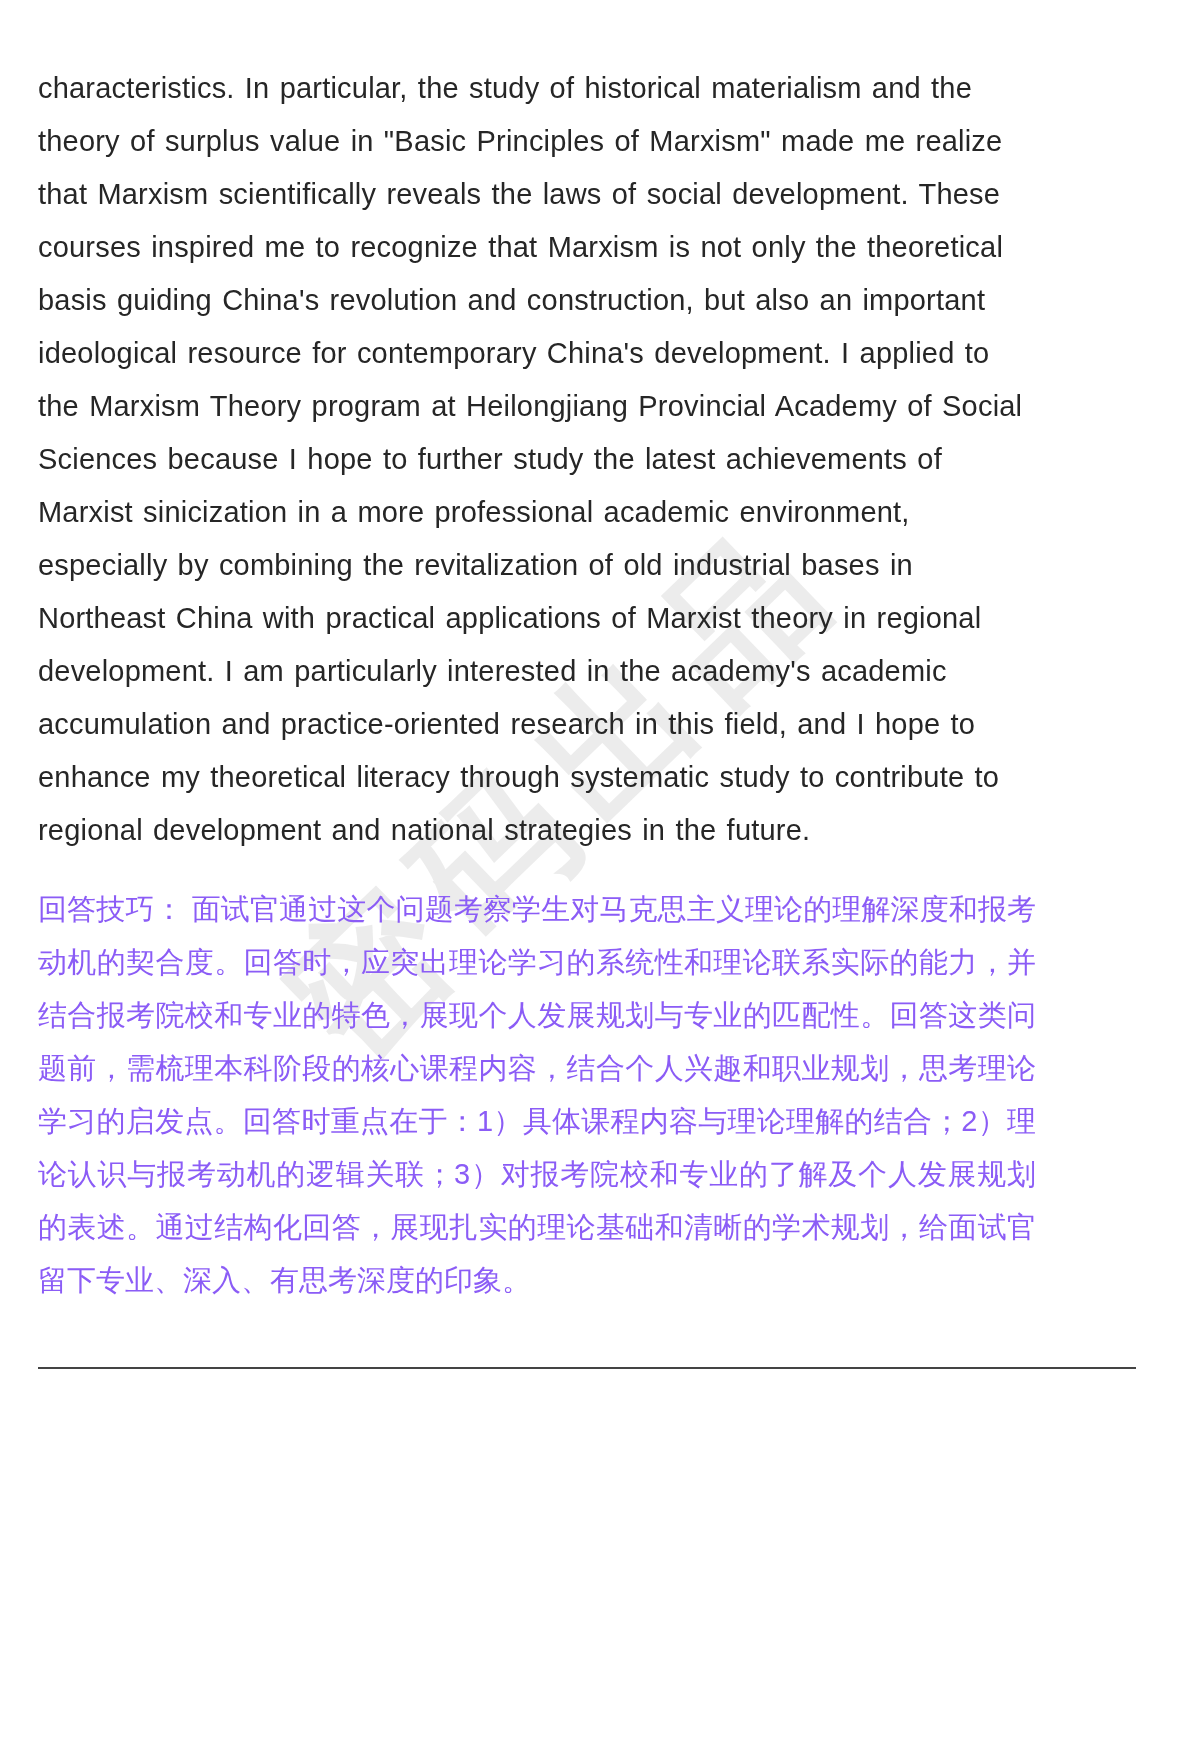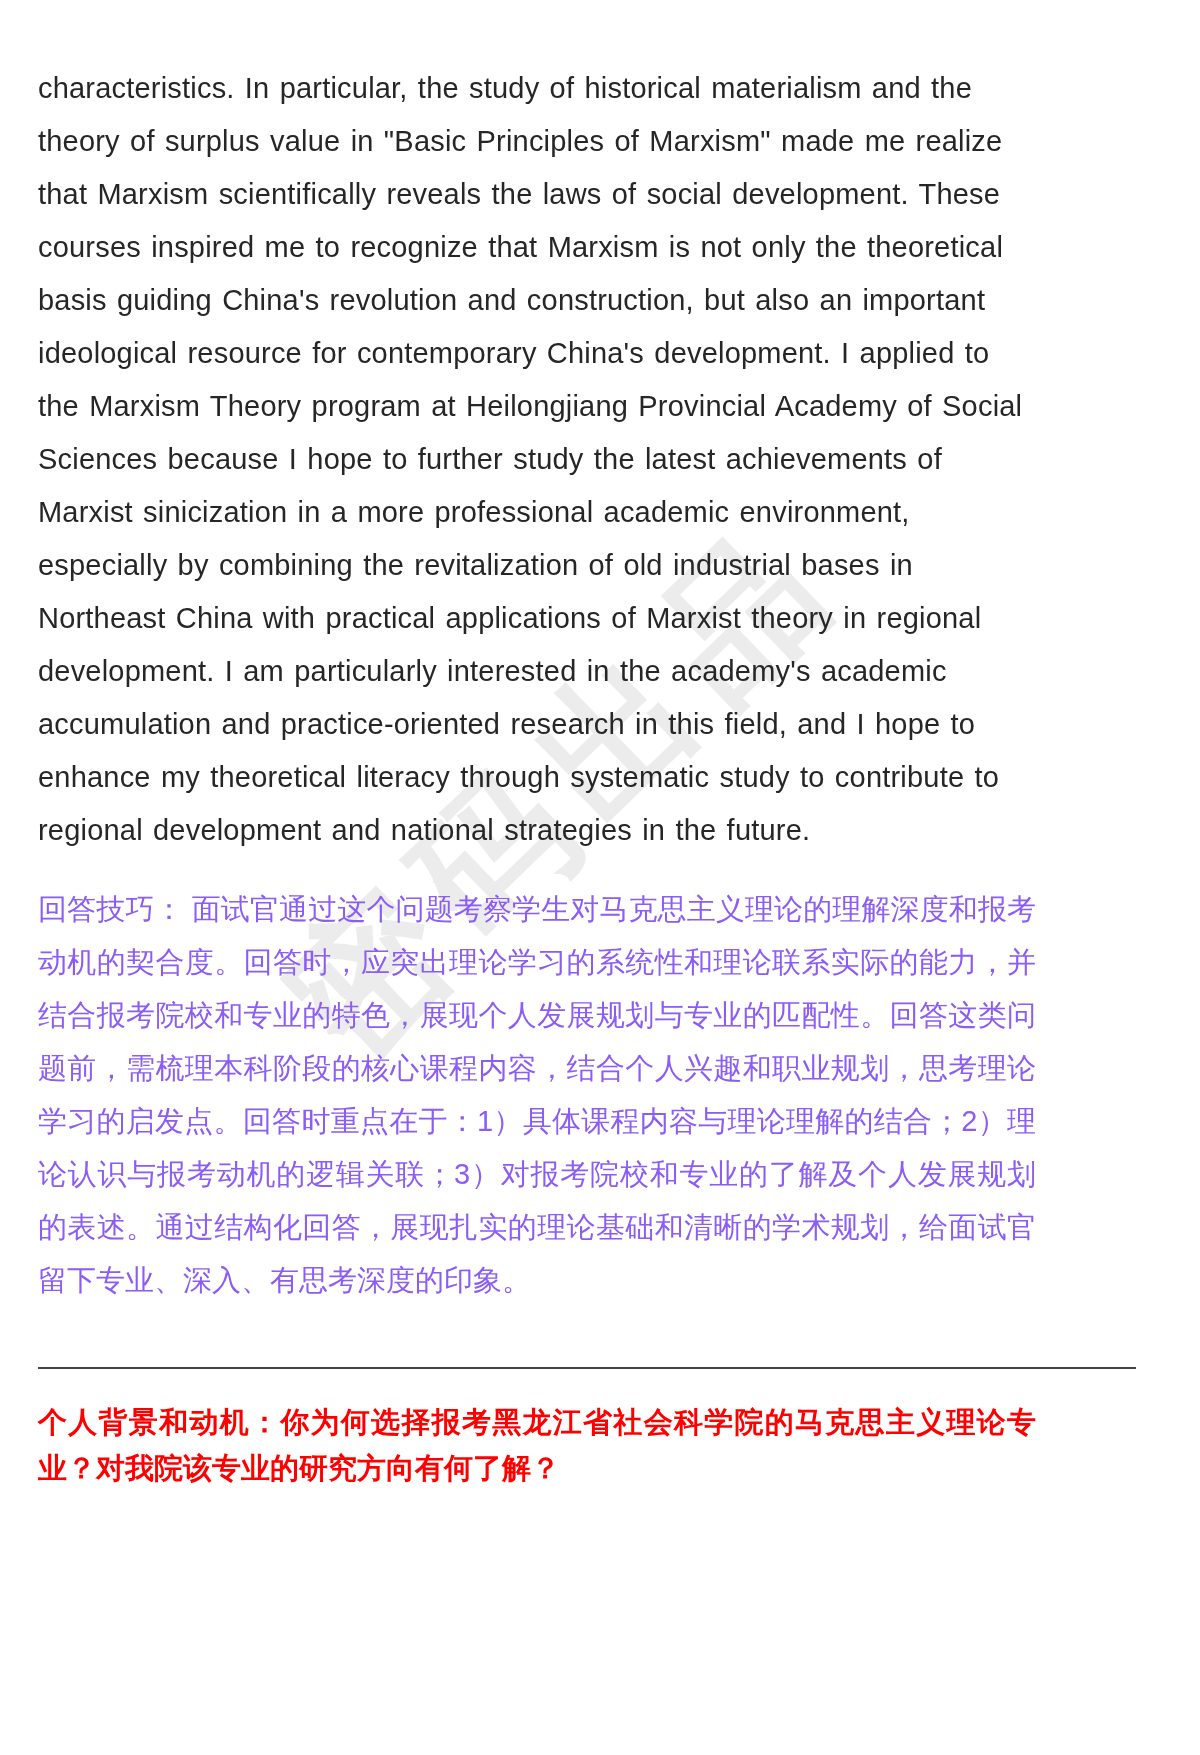--- a/index.html
+++ b/index.html
@@ -77,17 +77,16 @@
   <div class="watermark">密码出品</div>
 
   <div class="content">
 
     <p class="para english" style="color: rgb(38, 38, 38);">characteristics. In particular, the study of historical materialism and the theory of surplus value in "Basic Principles of Marxism" made me realize that Marxism scientifically reveals the laws of social development. These courses inspired me to recognize that Marxism is not only the theoretical basis guiding China's revolution and construction, but also an important ideological resource for contemporary China's development. I applied to the Marxism Theory program at Heilongjiang Provincial Academy of Social Sciences because I hope to further study the latest achievements of Marxist sinicization in a more professional academic environment, especially by combining the revitalization of old industrial bases in Northeast China with practical applications of Marxist theory in regional development. I am particularly interested in the academy's academic accumulation and practice-oriented research in this field, and I hope to enhance my theoretical literacy through systematic study to contribute to regional development and national strategies in the future.</p>
 
     <p class="para chinese" style="color: #8b5cf6;">回答技巧： 面试官通过这个问题考察学生对马克思主义理论的理解深度和报考动机的契合度。回答时，应突出理论学习的系统性和理论联系实际的能力，并结合报考院校和专业的特色，展现个人发展规划与专业的匹配性。回答这类问题前，需梳理本科阶段的核心课程内容，结合个人兴趣和职业规划，思考理论学习的启发点。回答时重点在于：1）具体课程内容与理论理解的结合；2）理论认识与报考动机的逻辑关联；3）对报考院校和专业的了解及个人发展规划的表述。通过结构化回答，展现扎实的理论基础和清晰的学术规划，给面试官留下专业、深入、有思考深度的印象。</p>
 
     <hr class="divider" style="border-top-color: rgb(68, 68, 68);">
 
-    <h2 class="question" style="color: rgb(255, 0, 0);">个人背景和动机：你为何选择报考黑龙江省社会科学院的马克思主义理论专业？对我院该专业的研究方向有何了解？</h2>
 
 
   </div>
 </div>
 
 </body></html>

